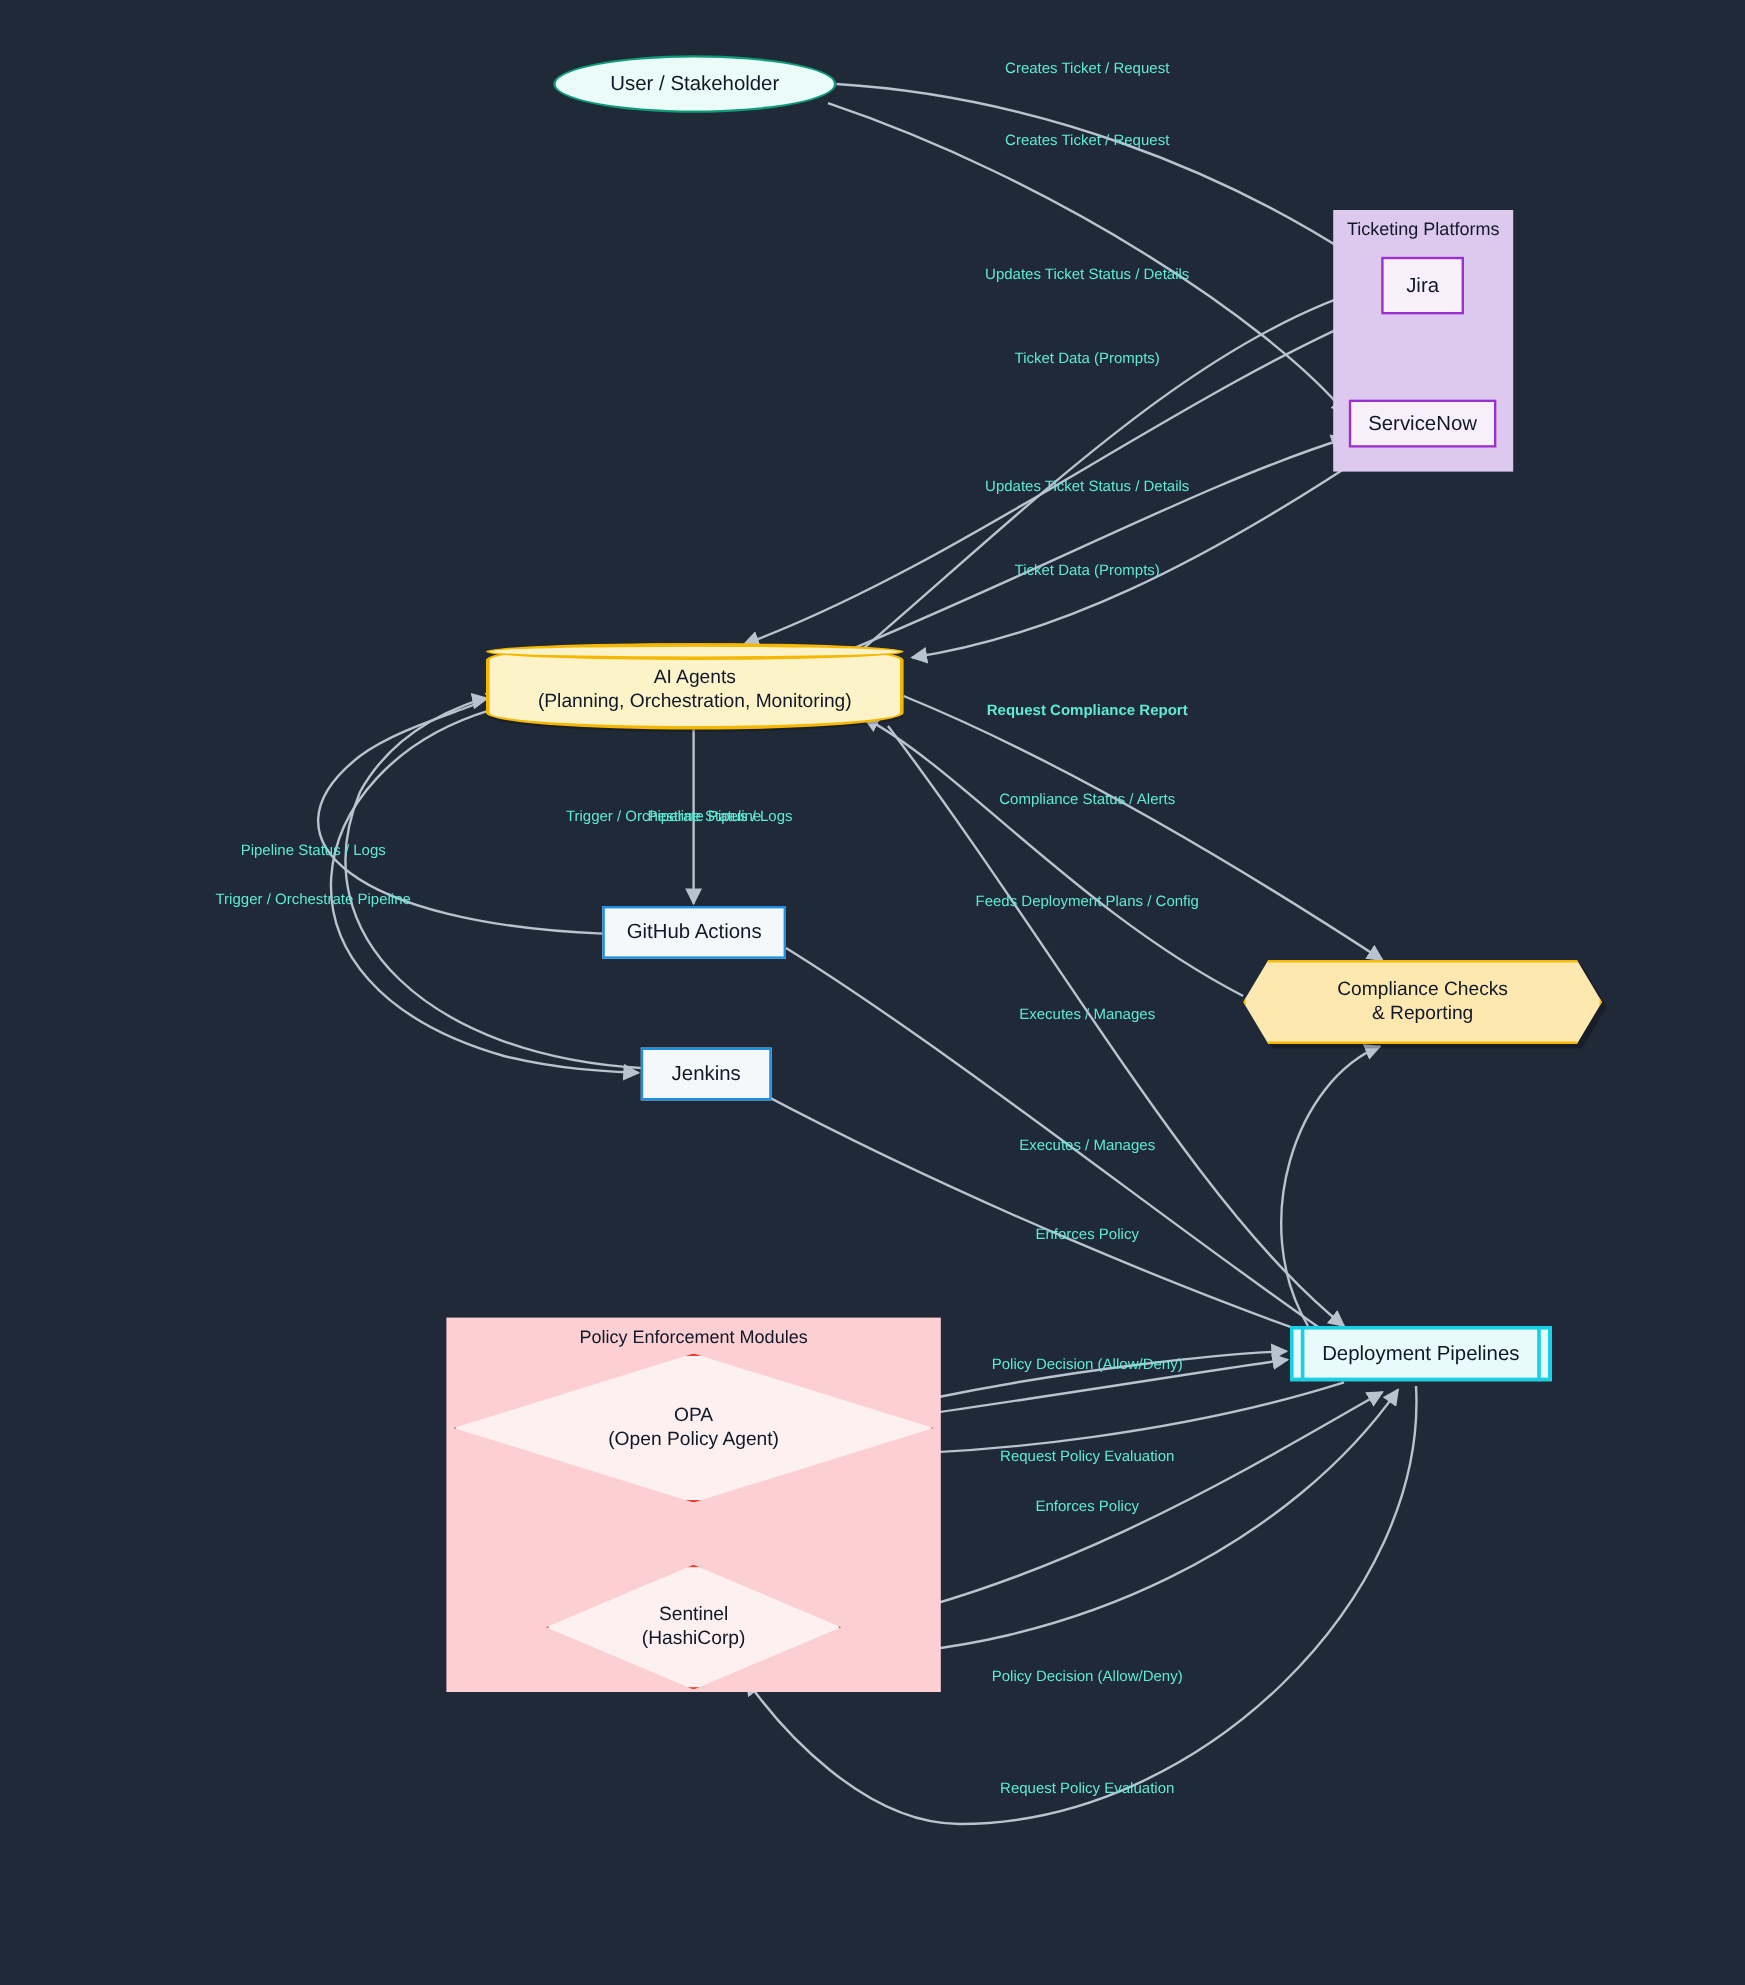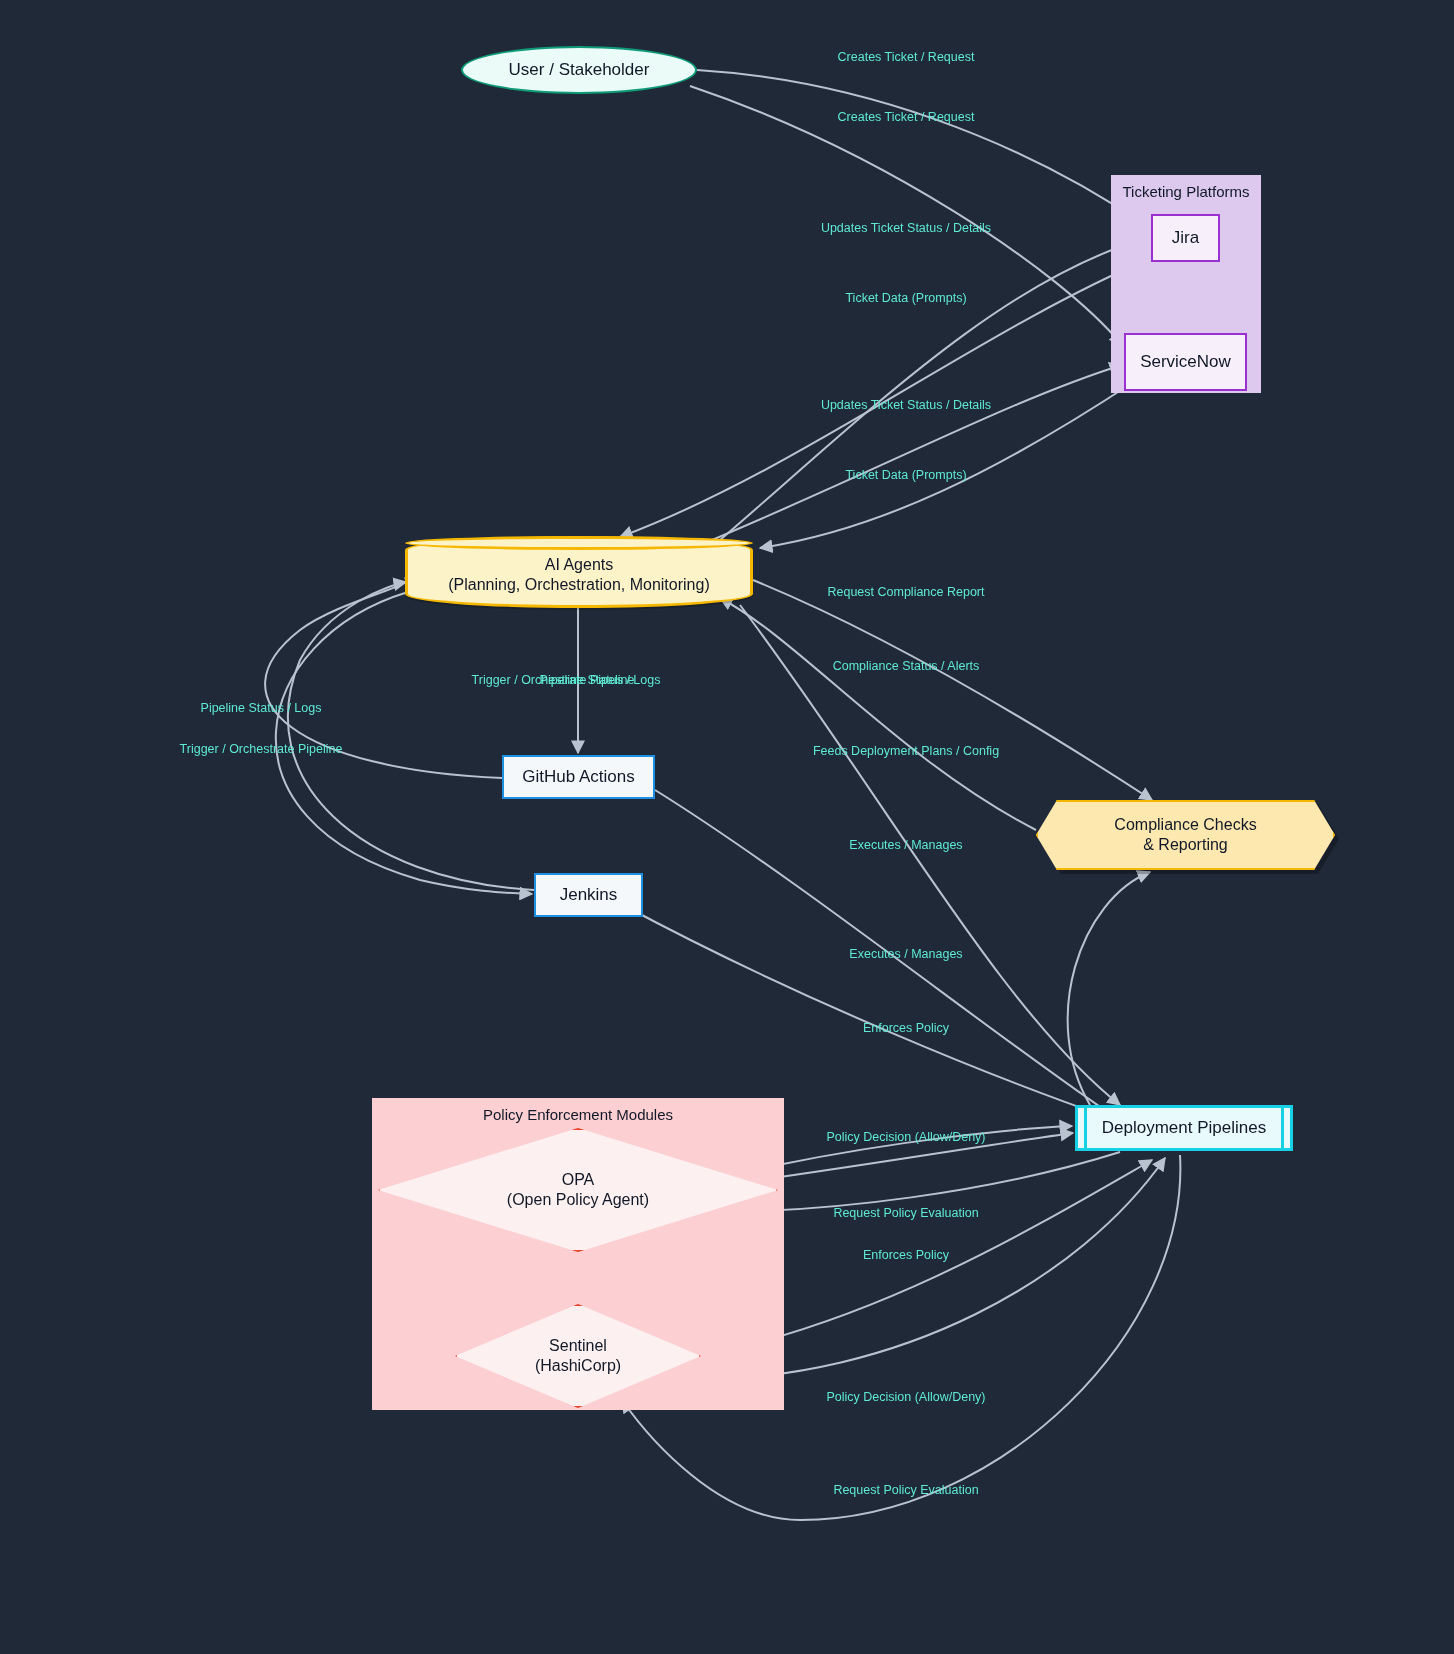--- a/index.html
+++ b/index.html
@@ -88,21 +88,21 @@
     font-size: 17px;
   }
   
   #node-jira {
     left: 1151px; top: 214px; width: 69px; height: 48px;
     background: #f7f0fb;
     border: 2.5px solid #9b30d0;
     font-size: 17px;
   }
   #node-servicenow {
-    left: 1124px; top: 333px; width: 123px; height: 58px;
+    left: 1124px; top: 333px; width: 123px; height: 40px;
     background: #f7f0fb;
     border: 2.5px solid #9b30d0;
     font-size: 17px;
   }
   
   #node-aiagents {
     left: 405px; top: 536px; width: 348px; height: 72px;
     background: #fdf3c8;
     border: 3px solid #f5b700;
     border-radius: 50% / 14px;
@@ -306,21 +306,21 @@
   <div class="edge-label" style="left:906px; top:118px;">Creates Ticket / Request</div>
 
   <div class="edge-label" style="left:906px; top:229px;">Updates Ticket Status / Details</div>
 
   <div class="edge-label" style="left:906px; top:299px;">Ticket Data (Prompts)</div>
 
   <div class="edge-label" style="left:906px; top:406px;">Updates Ticket Status / Details</div>
 
   <div class="edge-label" style="left:906px; top:476px;">Ticket Data (Prompts)</div>
 
-  <div class="edge-label" style="left:906px; top:593px;">Request Compliance Report</div>
+  <div class="edge-label" style="left:906px; top:593px;font-weight:bold;">Request Compliance Report</div>
 
   <div class="edge-label" style="left:906px; top:667px;">Compliance Status / Alerts</div>
 
   <div class="edge-label" style="left:906px; top:752px;">Feeds Deployment Plans / Config</div>
 
   <div class="edge-label" style="left:553px; top:681px;">Trigger / Orchestrate Pipeline</div>
   <div class="edge-label" style="left:600px; top:681px;">Pipeline Status / Logs</div>
 
   <div class="edge-label" style="left:261px; top:709px;">Pipeline Status / Logs</div>
 

